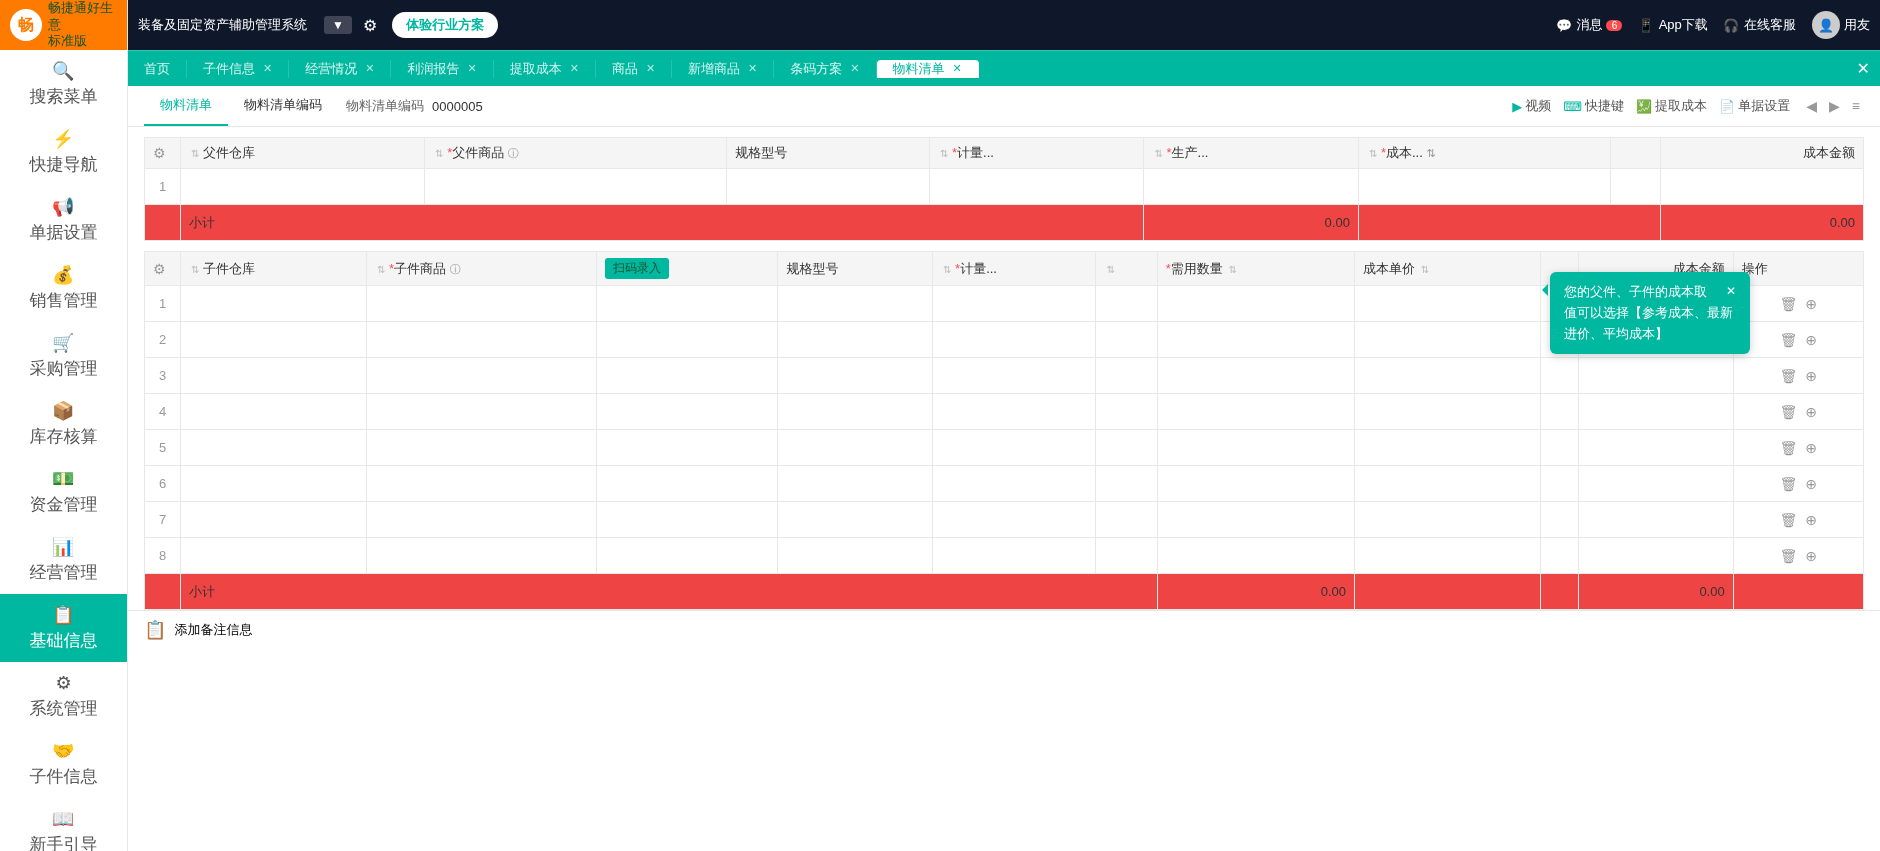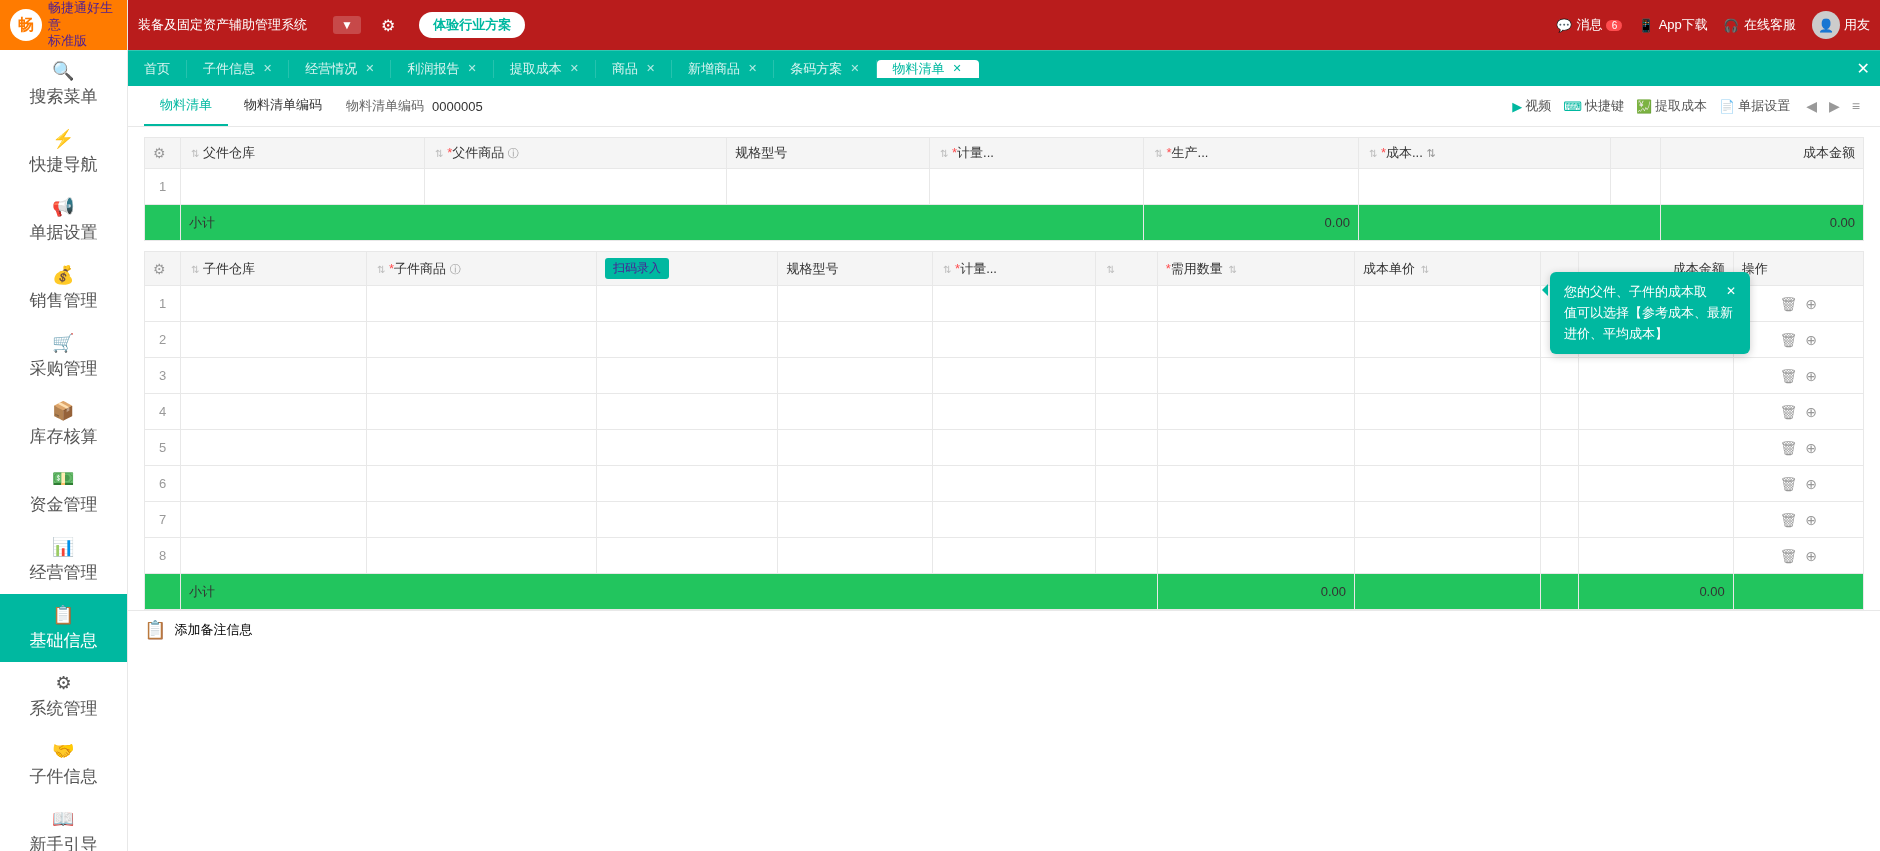--- a/index.html
+++ b/index.html
@@ -3,31 +3,31 @@
   <meta charset="utf-8">
   <style>
     * { box-sizing: border-box; margin: 0; padding: 0; font-family: 'Microsoft YaHei', Arial, sans-serif; font-size: 13px; }
     body { display: flex; height: 851px; overflow: hidden; background: #f5f5f5; }
 
     
     .sidebar { width: 128px; background: #fff; display: flex; flex-direction: column; border-right: 1px solid #e8e8e8; flex-shrink: 0; }
     .sidebar-logo { background: #ff7b00; color: #fff; padding: 8px 10px; display: flex; align-items: center; gap: 6px; height: 50px; }
     .sidebar-logo-icon { width: 32px; height: 32px; background: #fff; border-radius: 50%; display: flex; align-items: center; justify-content: center; flex-shrink: 0; }
     .sidebar-logo-icon span { color: #ff7b00; font-size: 16px; font-weight: bold; }
-    .sidebar-logo-text { font-size: 12px; color: #4c1d95; line-height: 1.3; }
+    .sidebar-logo-text { font-size: 12px; color: #14532d; line-height: 1.3; }
     .sidebar-item { display: flex; flex-direction: column; align-items: center; padding: 10px 0; cursor: pointer; color: #555; border-bottom: none; }
     .sidebar-item.active { background: #00b8a0; color: #fff; }
     .sidebar-item .icon { font-size: 18px; margin-bottom: 3px; }
     .sidebar-item .label { font-size: 17px; }
 
     
     .main { flex: 1; display: flex; flex-direction: column; overflow: hidden; }
 
     
-    .topbar { background: #b91c1c; display: flex; align-items: center; height: 50px; padding: 0 10px; gap: 20px; flex-shrink: 0; }
+    .topbar { background: #0f172a; display: flex; align-items: center; height: 50px; padding: 0 10px; gap: 11px; flex-shrink: 0; }
     .topbar-title { color: #fff; font-size: 13px; flex: none; padding-right: 6px; }
     .topbar-select { background: rgba(255,255,255,0.2); border: none; color: #fff; padding: 2px 8px; border-radius: 3px; font-size: 12px; cursor: pointer; }
     .topbar-gear { color: #fff; font-size: 16px; cursor: pointer; margin-right: 4px; }
     .topbar-trial { background: #fff; color: #00b8a0; border: none; border-radius: 15px; padding: 4px 14px; font-size: 13px; cursor: pointer; font-weight: bold; margin-right: auto; }
     .topbar-actions { display: flex; align-items: center; gap: 16px; color: #fff; font-size: 13px; }
     .topbar-action-item { display: flex; align-items: center; gap: 4px; cursor: pointer; }
     .badge { background: #ff4d4f; color: #fff; border-radius: 10px; font-size: 10px; padding: 0 5px; min-width: 16px; text-align: center; }
     .topbar-user { display: flex; align-items: center; gap: 4px; cursor: pointer; }
     .user-avatar { width: 28px; height: 28px; border-radius: 50%; background: #ccc; display: flex; align-items: center; justify-content: center; color: #fff; }
 
@@ -56,30 +56,30 @@
 
     
     .section { padding: 10px 16px 0; flex-shrink: 0; }
     .section-title { font-size: 14px; color: #333; font-weight: 600; margin-bottom: 8px; }
 
     .data-table { width: 100%; border-collapse: collapse; border: 1px solid #e8e8e8; font-size: 12px; }
     .data-table th { background: #f5f5f5; padding: 6px 8px; border: 1px solid #e8e8e8; color: #333; font-weight: 500; text-align: left; white-space: nowrap; }
     .data-table th .required { color: #ff4d4f; }
     .data-table th .sort-icons { color: #bbb; font-size: 10px; margin-left: 2px; }
     .data-table td { padding: 6px 8px; border: 1px solid #e8e8e8; color: #333; height: 36px; }
-    .data-table tr.subtotal td { background: #22c55e; font-weight: 500; }
+    .data-table tr.subtotal td { background: #ef4444; font-weight: 500; }
     .data-table .row-num { color: #999; text-align: center; width: 30px; }
     .data-table .actions-cell { text-align: center; white-space: nowrap; }
     .action-btn { background: none; border: none; cursor: pointer; font-size: 14px; color: #999; padding: 2px; }
 
     .gear-col { width: 36px; text-align: center; }
     .gear-icon { font-size: 14px; color: #999; cursor: pointer; }
 
     
-    .scan-btn { background: #00b8a0; color: #4c1d95; border: none; border-radius: 3px; padding: 2px 8px; font-size: 12px; cursor: pointer; }
+    .scan-btn { background: #00b8a0; color: #14532d; border: none; border-radius: 3px; padding: 2px 8px; font-size: 12px; cursor: pointer; }
 
     
     .tooltip-box { position: absolute; background: #00b8a0; color: #fff; border-radius: 6px; padding: 10px 14px; font-size: 12px; line-height: 1.6; width: 200px; top: 145px; right: 130px; z-index: 100; box-shadow: 0 2px 8px rgba(0,0,0,0.2); }
     .tooltip-box::before { content: ''; position: absolute; left: -8px; top: 12px; border: 6px solid transparent; border-right-color: #00b8a0; border-left: none; border-top: 6px solid transparent; border-bottom: 6px solid transparent; }
     .tooltip-close { float: right; cursor: pointer; font-size: 12px; margin-left: 6px; }
 
     
     .content-body { flex: 1; overflow-y: auto; overflow-x: auto; position: relative; }
 
     

